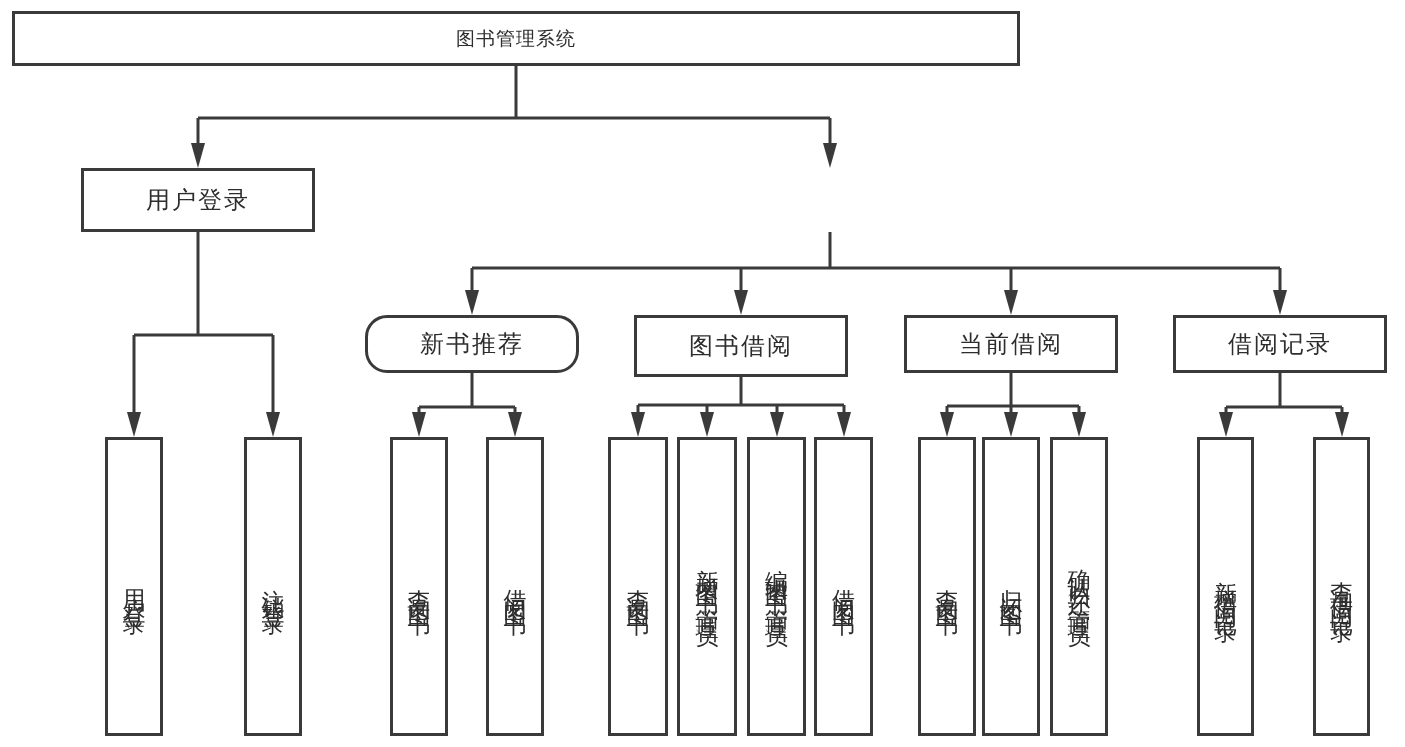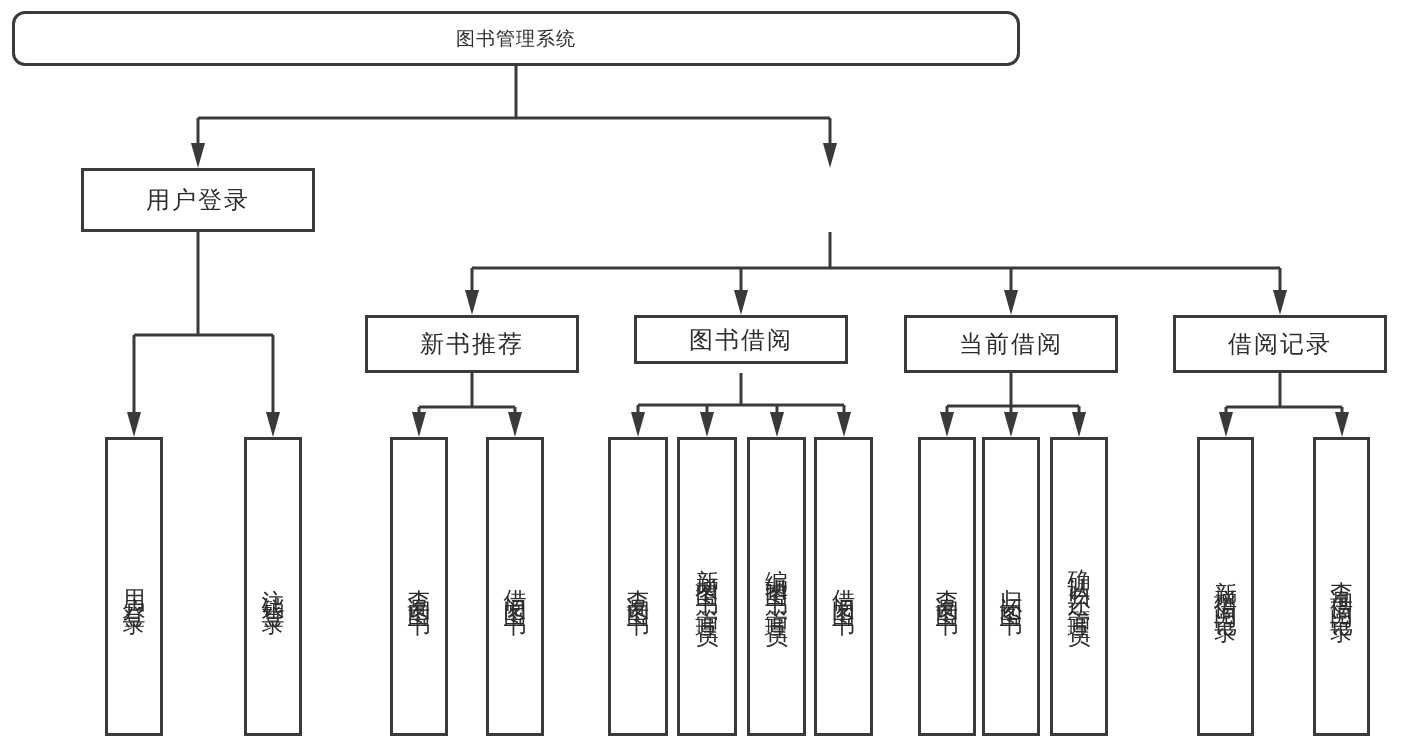--- a/index.html
+++ b/index.html
@@ -87,26 +87,26 @@
     <path class="wire" d="M1011,373 V406 M947,406 H1079 M947,406 V414 M1011,406 V414 M1079,406 V414"></path>
     <polygon class="arrow" points="940,412 954,412 947,437"></polygon>
     <polygon class="arrow" points="1004,412 1018,412 1011,437"></polygon>
     <polygon class="arrow" points="1072,412 1086,412 1079,437"></polygon>
 
     <path class="wire" d="M1280,373 V407 M1226,407 H1342 M1226,407 V414 M1342,407 V414"></path>
     <polygon class="arrow" points="1219,412 1233,412 1226,437"></polygon>
     <polygon class="arrow" points="1335,412 1349,412 1342,437"></polygon>
   </svg>
 
-  <div class="hbox root" style="left:12px;top:11px;width:1008px;height:55px;border-radius:13px;">图书管理系统</div>
+  <div class="hbox root" style="left:12px;top:11px;width:1008px;height:55px;">图书管理系统</div>
 
   <div class="hbox" style="left:81px;top:168px;width:234px;height:64px;">用户登录</div>
 
-  <div class="hbox" style="left:365px;top:315px;width:214px;height:58px;">新书推荐</div>
-  <div class="hbox" style="left:634px;top:315px;width:214px;height:49px;">图书借阅</div>
+  <div class="hbox" style="left:365px;top:315px;width:214px;height:58px;border-radius:22px;">新书推荐</div>
+  <div class="hbox" style="left:634px;top:315px;width:214px;height:62px;">图书借阅</div>
   <div class="hbox" style="left:904px;top:315px;width:214px;height:58px;">当前借阅</div>
   <div class="hbox" style="left:1173px;top:315px;width:214px;height:58px;">借阅记录</div>
 
   <div class="vbox" style="left:105px;width:58px;">
     <span>用户登录</span>
   </div>
   <div class="vbox" style="left:244px;width:58px;">
     <span>注销登录</span>
   </div>
 

